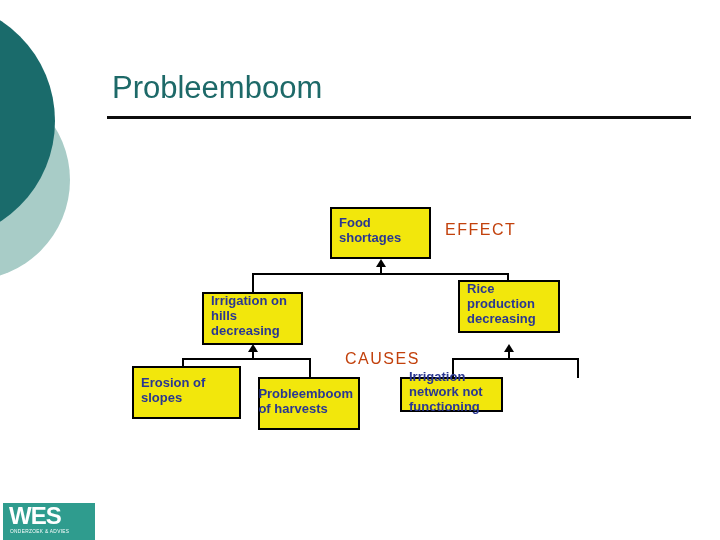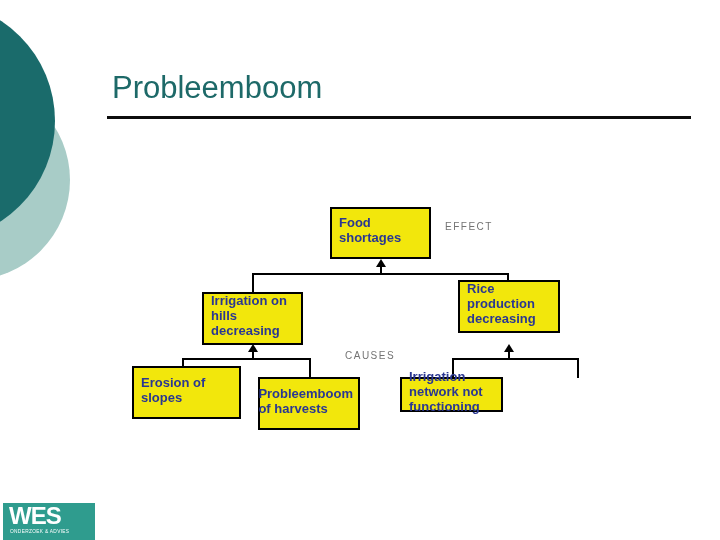--- a/index.html
+++ b/index.html
@@ -26,21 +26,21 @@
     font-size:13px;font-weight:bold;line-height:15px;
     display:flex;align-items:center;padding:2px 5px 8px 7px;justify-content:flex-end;
   }
   .n-food{left:330px;top:207px;width:101px;height:52px;}
   .n-prod{left:202px;top:292px;width:101px;height:53px;}
   .n-rice{left:458px;top:280px;width:102px;height:53px;}
   .n-erosion{left:132px;top:366px;width:109px;height:53px;}
   .n-destruction{left:258px;top:377px;width:102px;height:53px;}
   .n-irrigation{left:400px;top:377px;width:103px;height:35px;}
   .n-irregular{left:527px;top:377px;width:100px;height:53px;}
-  .tier-label{position:absolute;color:#737373;font-size:10px;letter-spacing:1.5px;white-space:nowrap;}
+  .tier-label{position:absolute;color:#c2410c;font-size:16px;letter-spacing:1.5px;white-space:nowrap;}
   .effect{left:445px;top:221px;}
   .causes{left:345px;top:350px;}
   .cline{position:absolute;background:var(--line);}
   .h-top{left:252px;top:273px;width:257px;height:2px;}
   .v-top-l{left:252px;top:273px;width:2px;height:20px;}
   .v-top-r{left:507px;top:273px;width:2px;height:20px;}
   .stem-top{left:380px;top:264px;width:2px;height:11px;}
   .h-left{left:182px;top:358px;width:129px;height:2px;}
   .v-left-a{left:182px;top:358px;width:2px;height:20px;}
   .v-left-b{left:309px;top:358px;width:2px;height:20px;}

